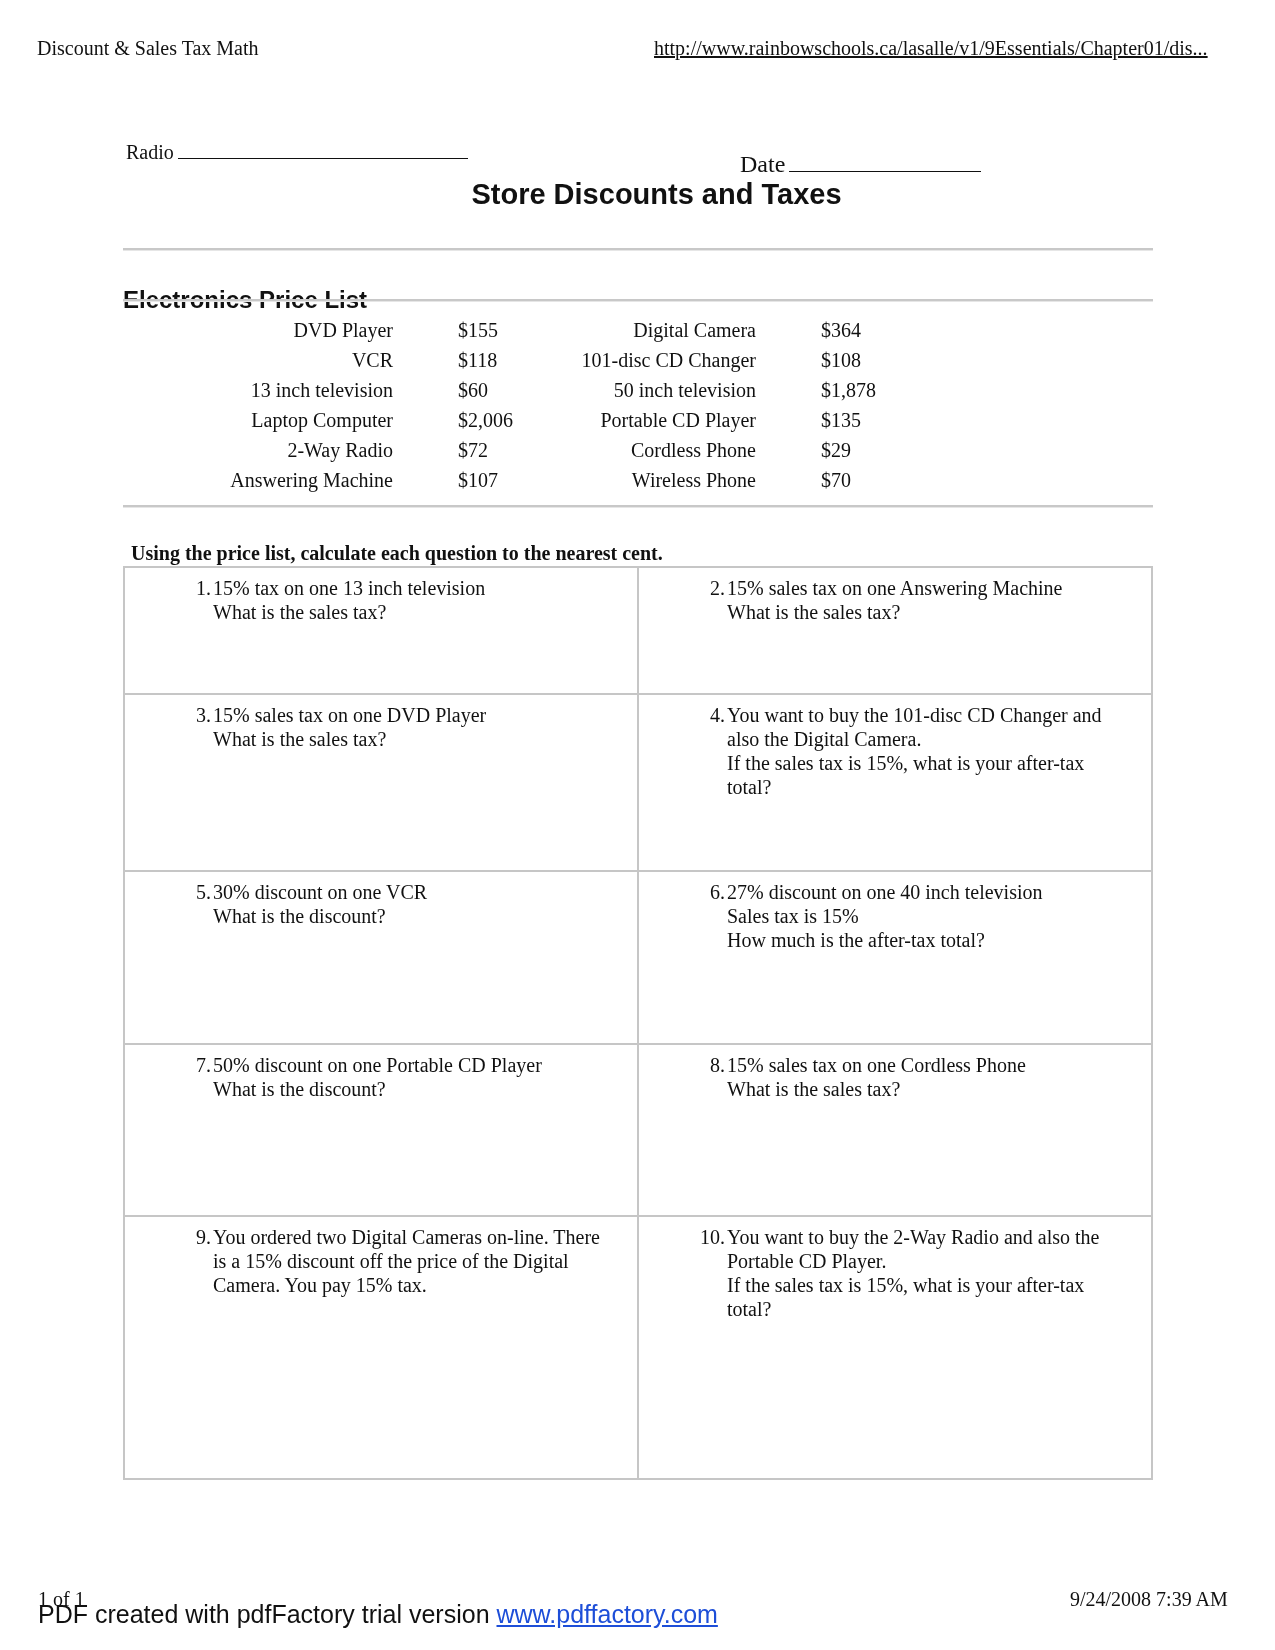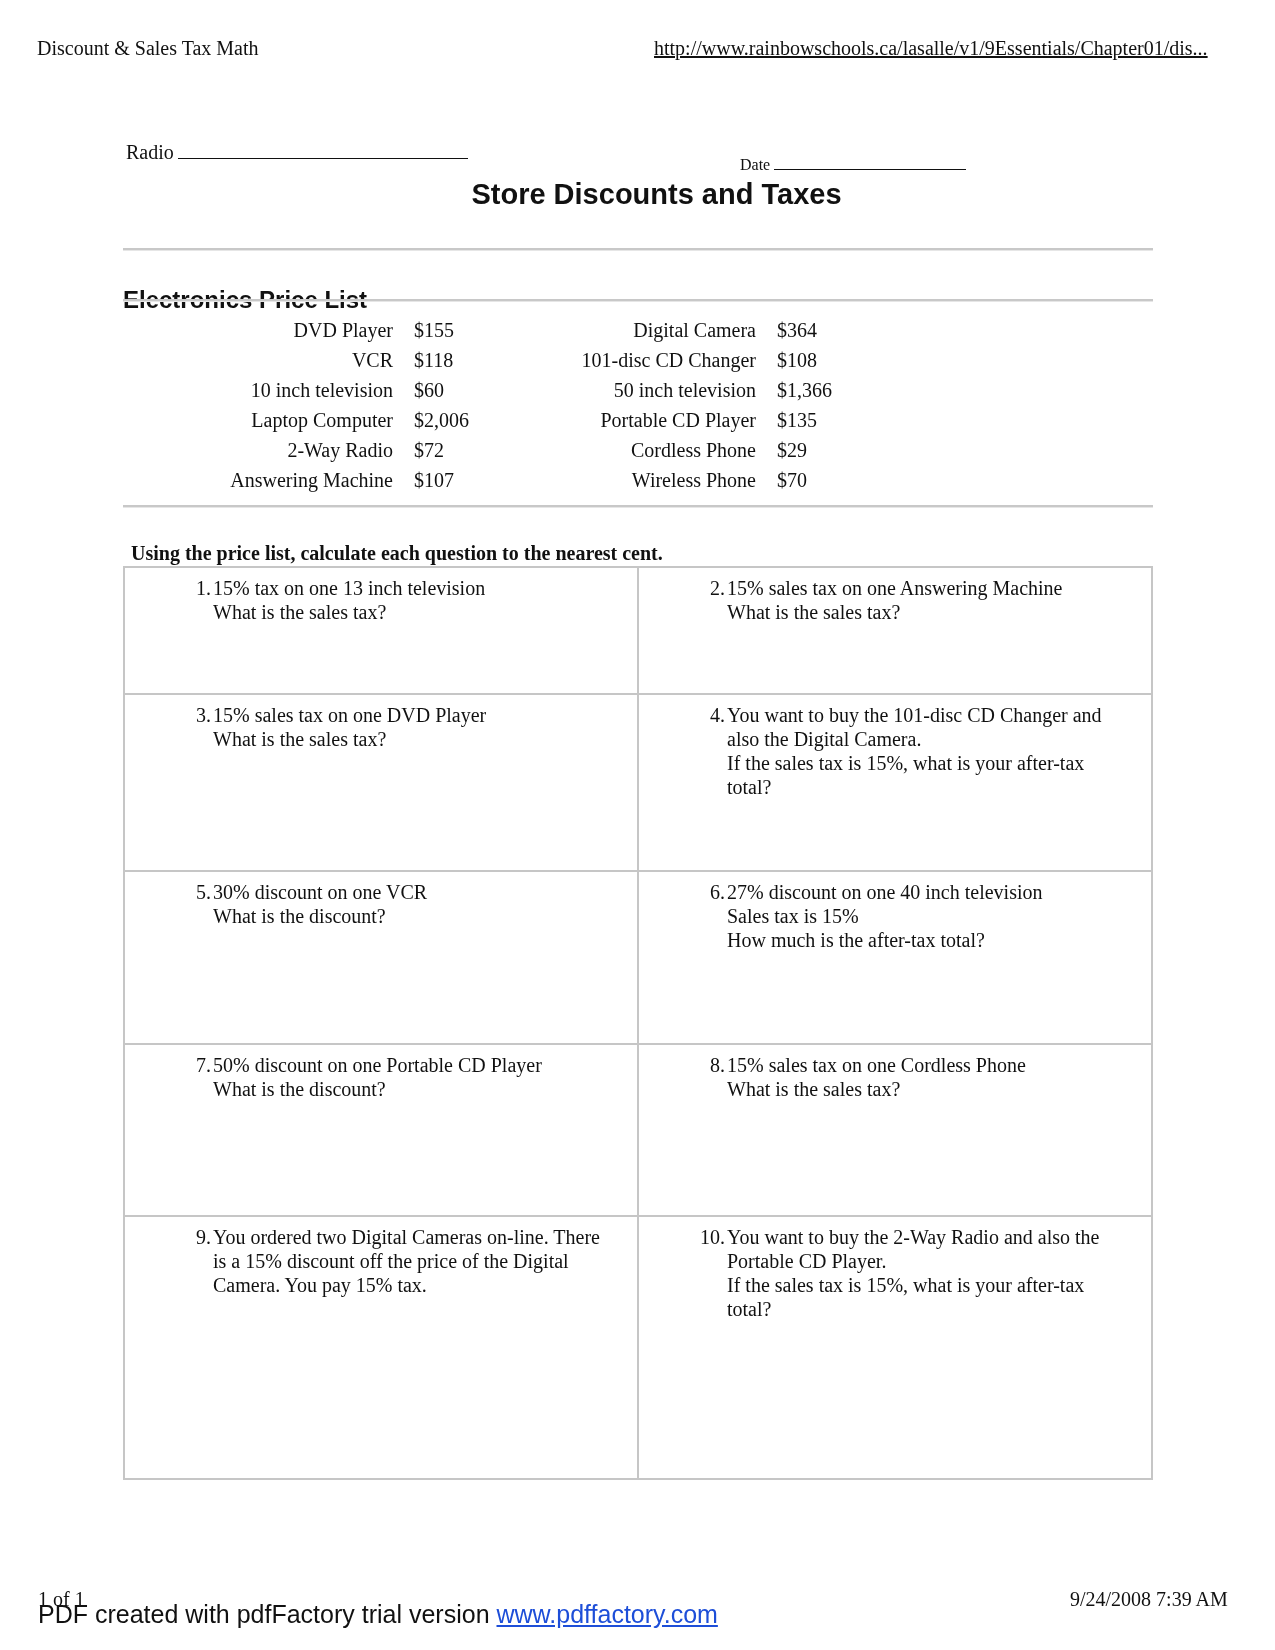--- a/index.html
+++ b/index.html
@@ -9,35 +9,35 @@
     }
     .abs { position: absolute; }
     .serif { font-family: "Liberation Serif", serif; }
     .sans { font-family: "Liberation Sans", sans-serif; }
 
     #hdr-title { left: 37px; top: 37px; font-size: 20px; }
     #hdr-url { left: 654px; top: 37px; font-size: 20px; text-decoration: underline; color: #111; }
 
     #name-row { left: 126px; top: 140px; font-size: 20px; }
     #name-line { display: inline-block; width: 290px; border-bottom: 1.5px solid #111; height: 18px; vertical-align: baseline; margin-left: 4px; }
-    #date-row { left: 740px; top: 151px; font-size: 16px; }
+    #date-row { left: 740px; top: 151px; font-size: 24px; }
     #date-line { display: inline-block; width: 192px; border-bottom: 1.5px solid #111; height: 18px; margin-left: 4px; }
 
     #doc-title { left: 0; width: 1275px; top: 178px; text-align: center; font-size: 29px; font-weight: bold; padding-left: 16px; }
     #doc-title span { position: relative; left: 3px; }
 
     .rule { left: 123px; width: 1030px; height: 0; border-top: 2px solid #c8c8c8; border-bottom: 1px solid #e6e6e6; }
     #rule1 { top: 248px; }
     #rule2 { top: 299px; }
     #rule3 { top: 505px; }
 
     #section-title { left: 123px; top: 262px; font-size: 24px; font-weight: bold; margin-top: 24px; }
 
     .price-col { top: 315px; font-size: 20px; }
-    .price-row { display: flex; height: 30px; line-height: 30px; }
+    .price-row { display: flex; height: 30px; line-height: 30px; gap: 44px; }
     .item-name { text-align: right; }
     .item-price { text-align: left; padding-left: 21px; }
     #price-col-left { left: 180px; }
     #price-col-left .item-name { width: 213px; }
     #price-col-right { left: 560px; }
     #price-col-right .item-name { width: 196px; }
 
     #instructions { left: 123px; top: 542px; font-size: 20px; font-weight: bold; margin-left: 8px; }
 
     #grid {
@@ -83,21 +83,21 @@
 <div id="price-col-left" class="abs price-col">
   <div class="price-row">
       <span class="item-name">DVD Player</span>
       <span class="item-price">$155</span>
     </div>
   <div class="price-row">
       <span class="item-name">VCR</span>
       <span class="item-price">$118</span>
     </div>
   <div class="price-row">
-      <span class="item-name">10 inch television</span>
+      <span class="item-name">13 inch television</span>
       <span class="item-price">$60</span>
     </div>
   <div class="price-row">
       <span class="item-name">Laptop Computer</span>
       <span class="item-price">$2,006</span>
     </div>
   <div class="price-row">
       <span class="item-name">2-Way Radio</span>
       <span class="item-price">$72</span>
     </div>
@@ -111,21 +111,21 @@
   <div class="price-row">
       <span class="item-name">Digital Camera</span>
       <span class="item-price">$364</span>
     </div>
   <div class="price-row">
       <span class="item-name">101-disc CD Changer</span>
       <span class="item-price">$108</span>
     </div>
   <div class="price-row">
       <span class="item-name">50 inch television</span>
-      <span class="item-price">$1,366</span>
+      <span class="item-price">$1,878</span>
     </div>
   <div class="price-row">
       <span class="item-name">Portable CD Player</span>
       <span class="item-price">$135</span>
     </div>
   <div class="price-row">
       <span class="item-name">Cordless Phone</span>
       <span class="item-price">$29</span>
     </div>
   <div class="price-row">

